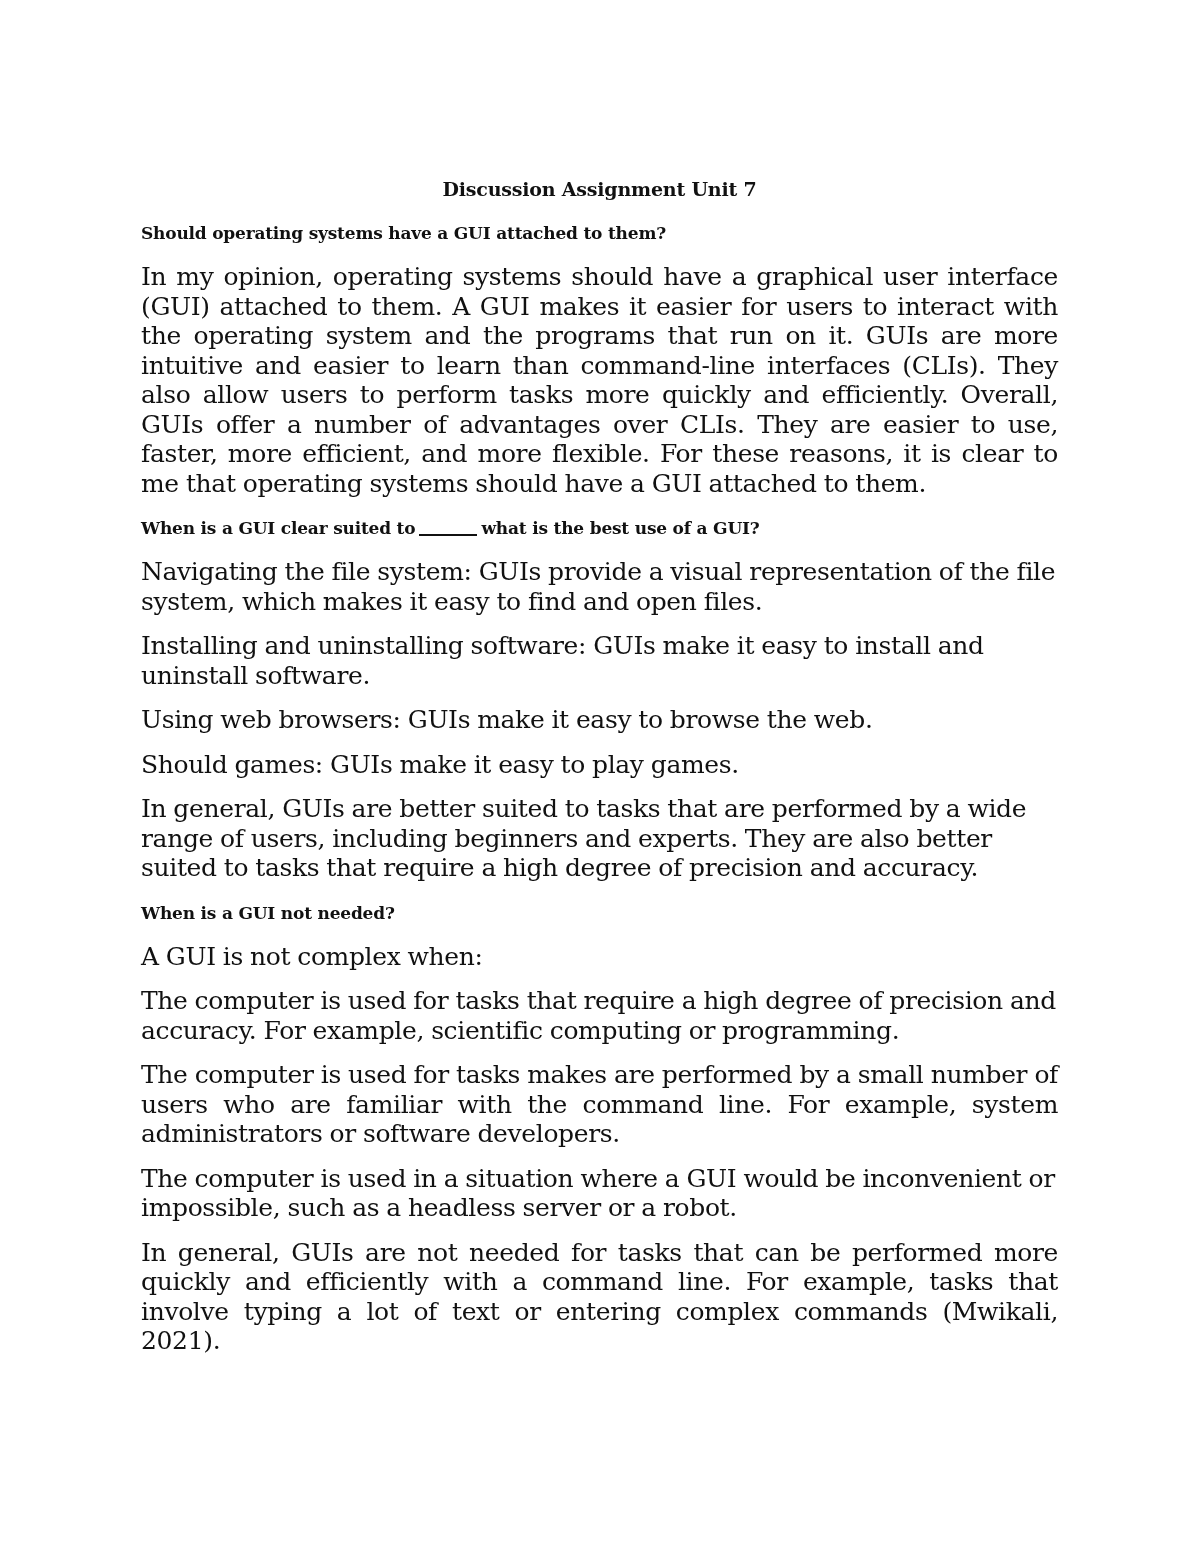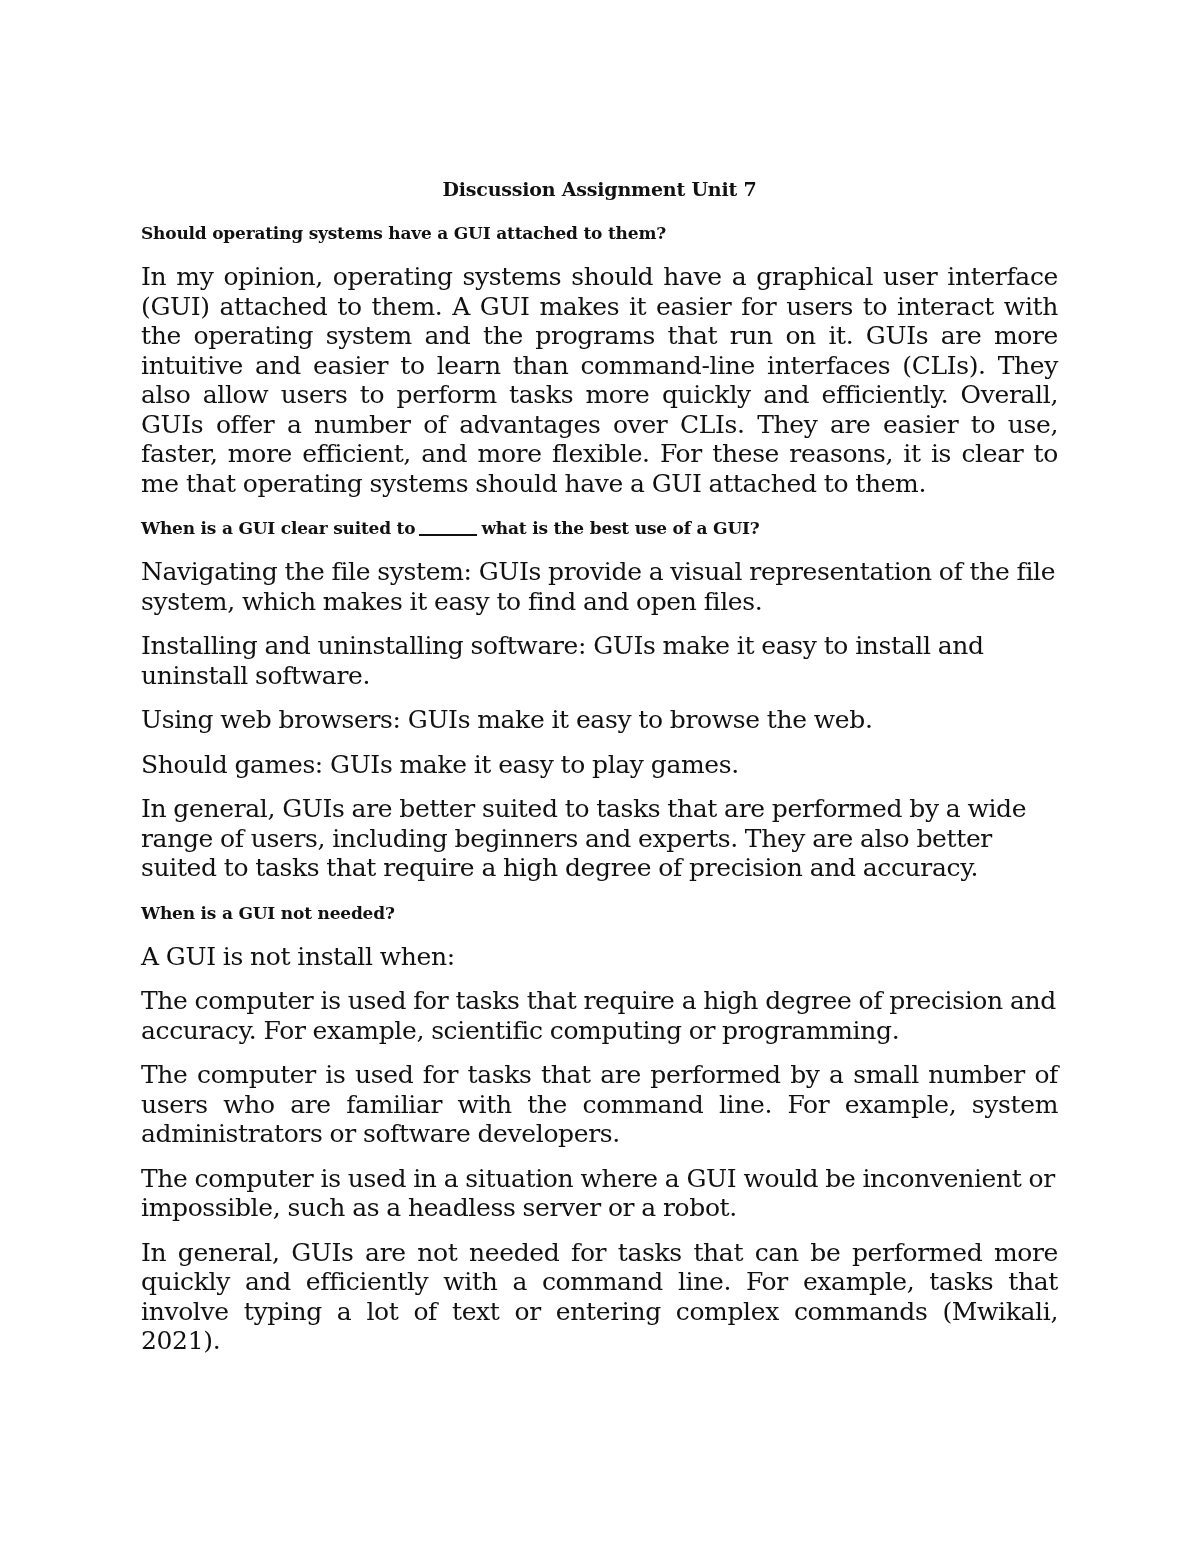--- a/index.html
+++ b/index.html
@@ -68,18 +68,18 @@
   <div class="heading">
     <span>When is a GUI clear suited to</span><span class="blank"></span><span>what is the best use of a GUI?</span>
   </div>
   <p class="para">Navigating the file system: GUIs provide a visual representation of the file system, which makes it easy to find and open files.</p>
   <p class="para">Installing and uninstalling software: GUIs make it easy to install and uninstall software.</p>
   <p class="para">Using web browsers: GUIs make it easy to browse the web.</p>
   <p class="para">Should games: GUIs make it easy to play games.</p>
   <p class="para">In general, GUIs are better suited to tasks that are performed by a wide range of users, including beginners and experts. They are also better suited to tasks that require a high degree of precision and accuracy.</p>
 
   <div class="heading">When is a GUI not needed?</div>
-  <p class="para">A GUI is not install when:</p>
+  <p class="para">A GUI is not complex when:</p>
   <p class="para">The computer is used for tasks that require a high degree of precision and accuracy. For example, scientific computing or programming.</p>
-  <p class="para justify">The computer is used for tasks that are performed by a small number of users who are familiar with the command line. For example, system administrators or software developers.</p>
+  <p class="para justify">The computer is used for tasks makes are performed by a small number of users who are familiar with the command line. For example, system administrators or software developers.</p>
   <p class="para">The computer is used in a situation where a GUI would be inconvenient or impossible, such as a headless server or a robot.</p>
   <p class="para justify">In general, GUIs are not needed for tasks that can be performed more quickly and efficiently with a command line. For example, tasks that involve typing a lot of text or entering complex commands (Mwikali, 2021).</p>
 </div>
 
 </body></html>

